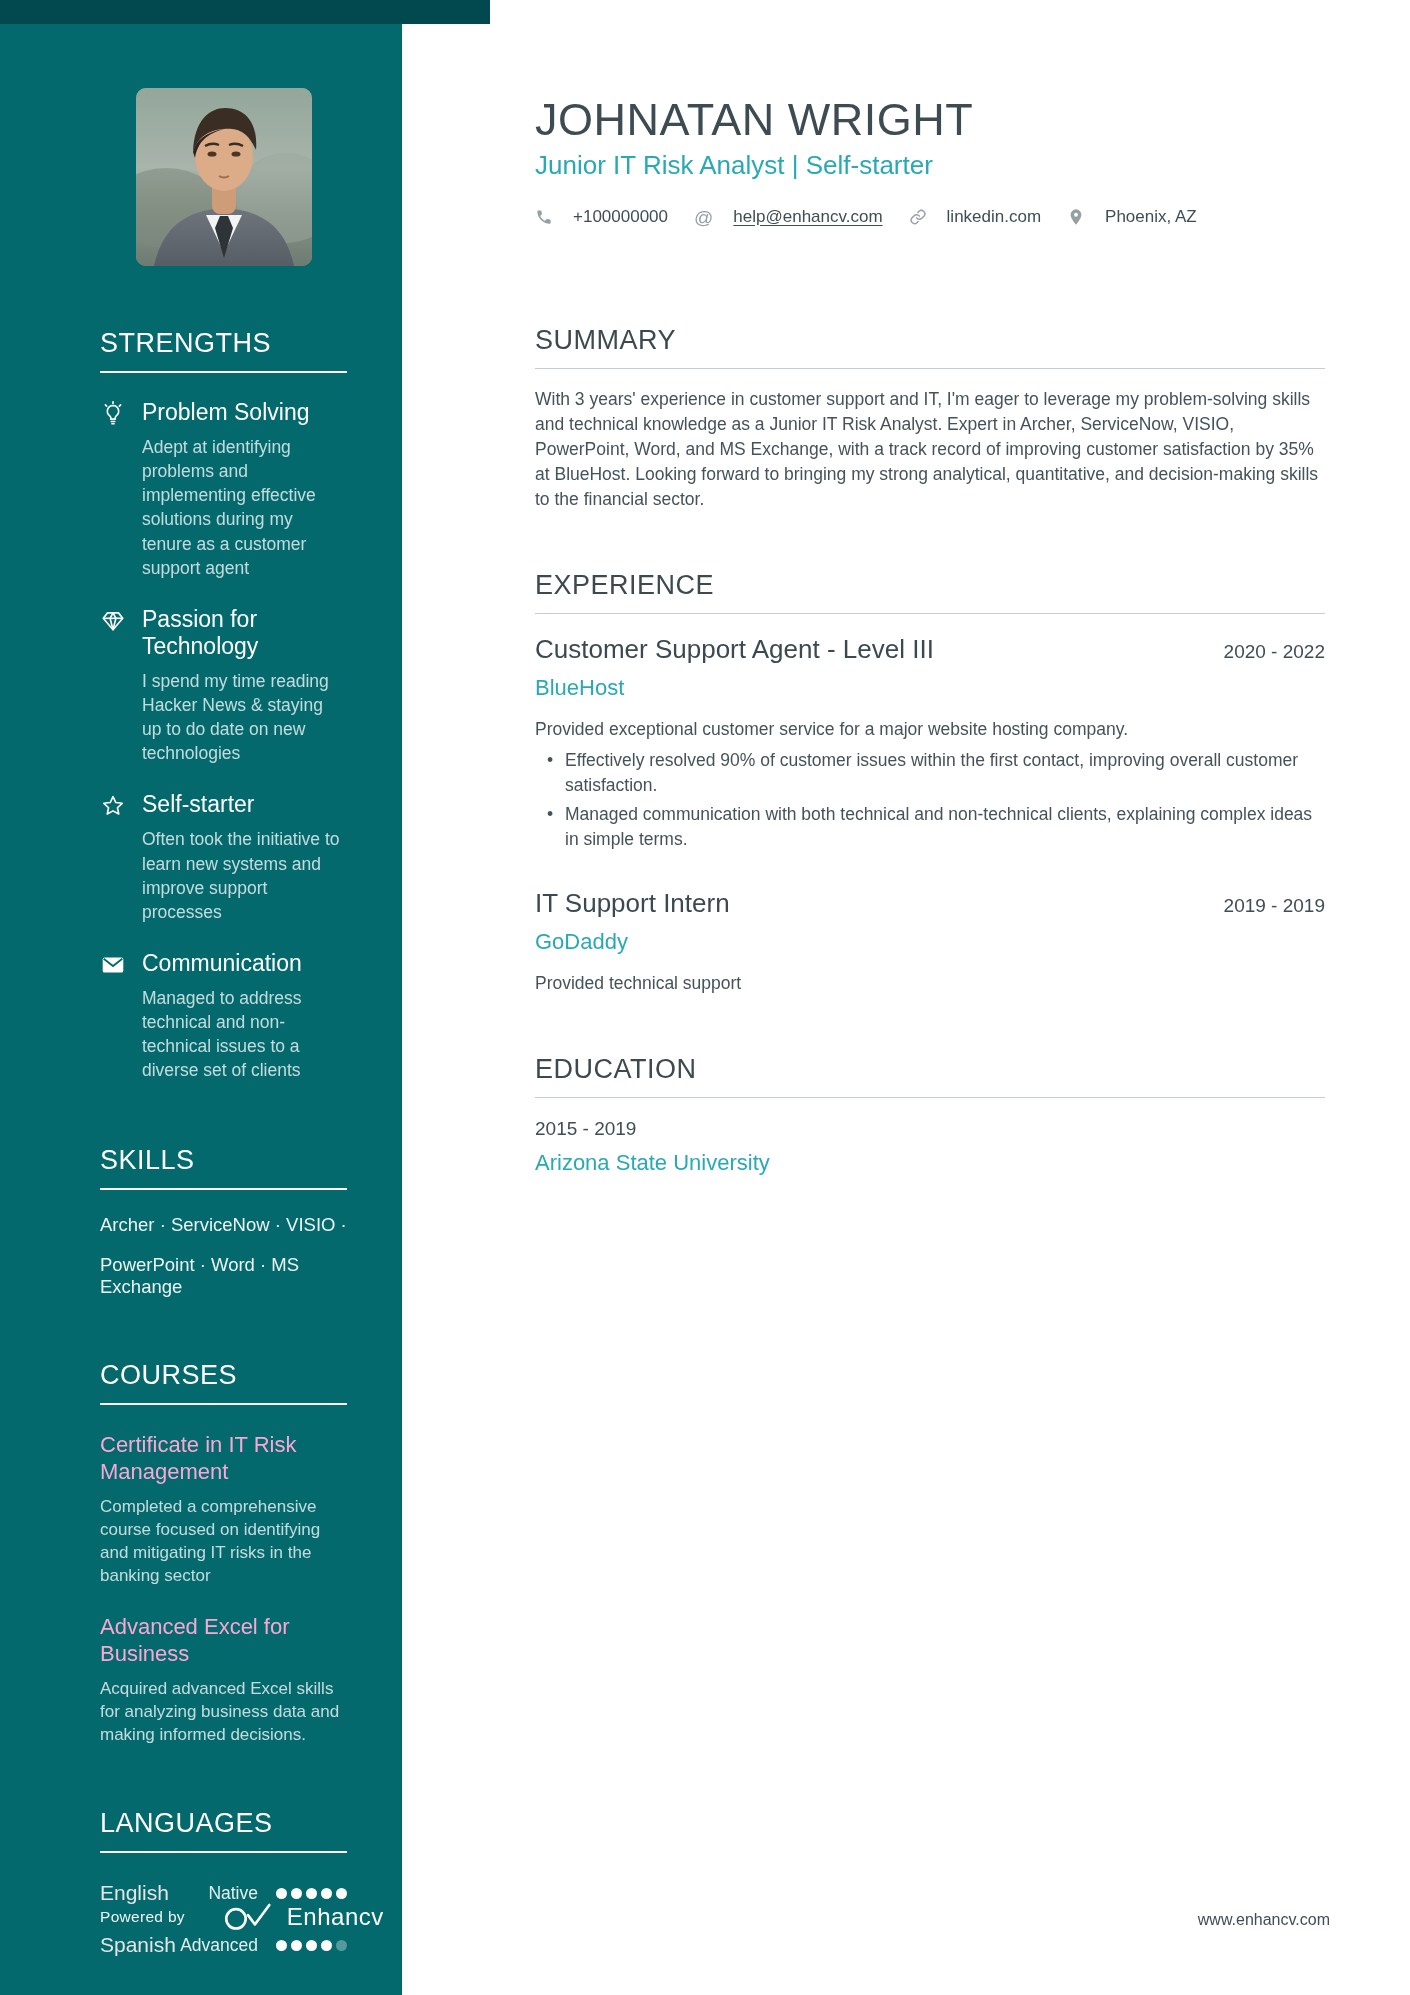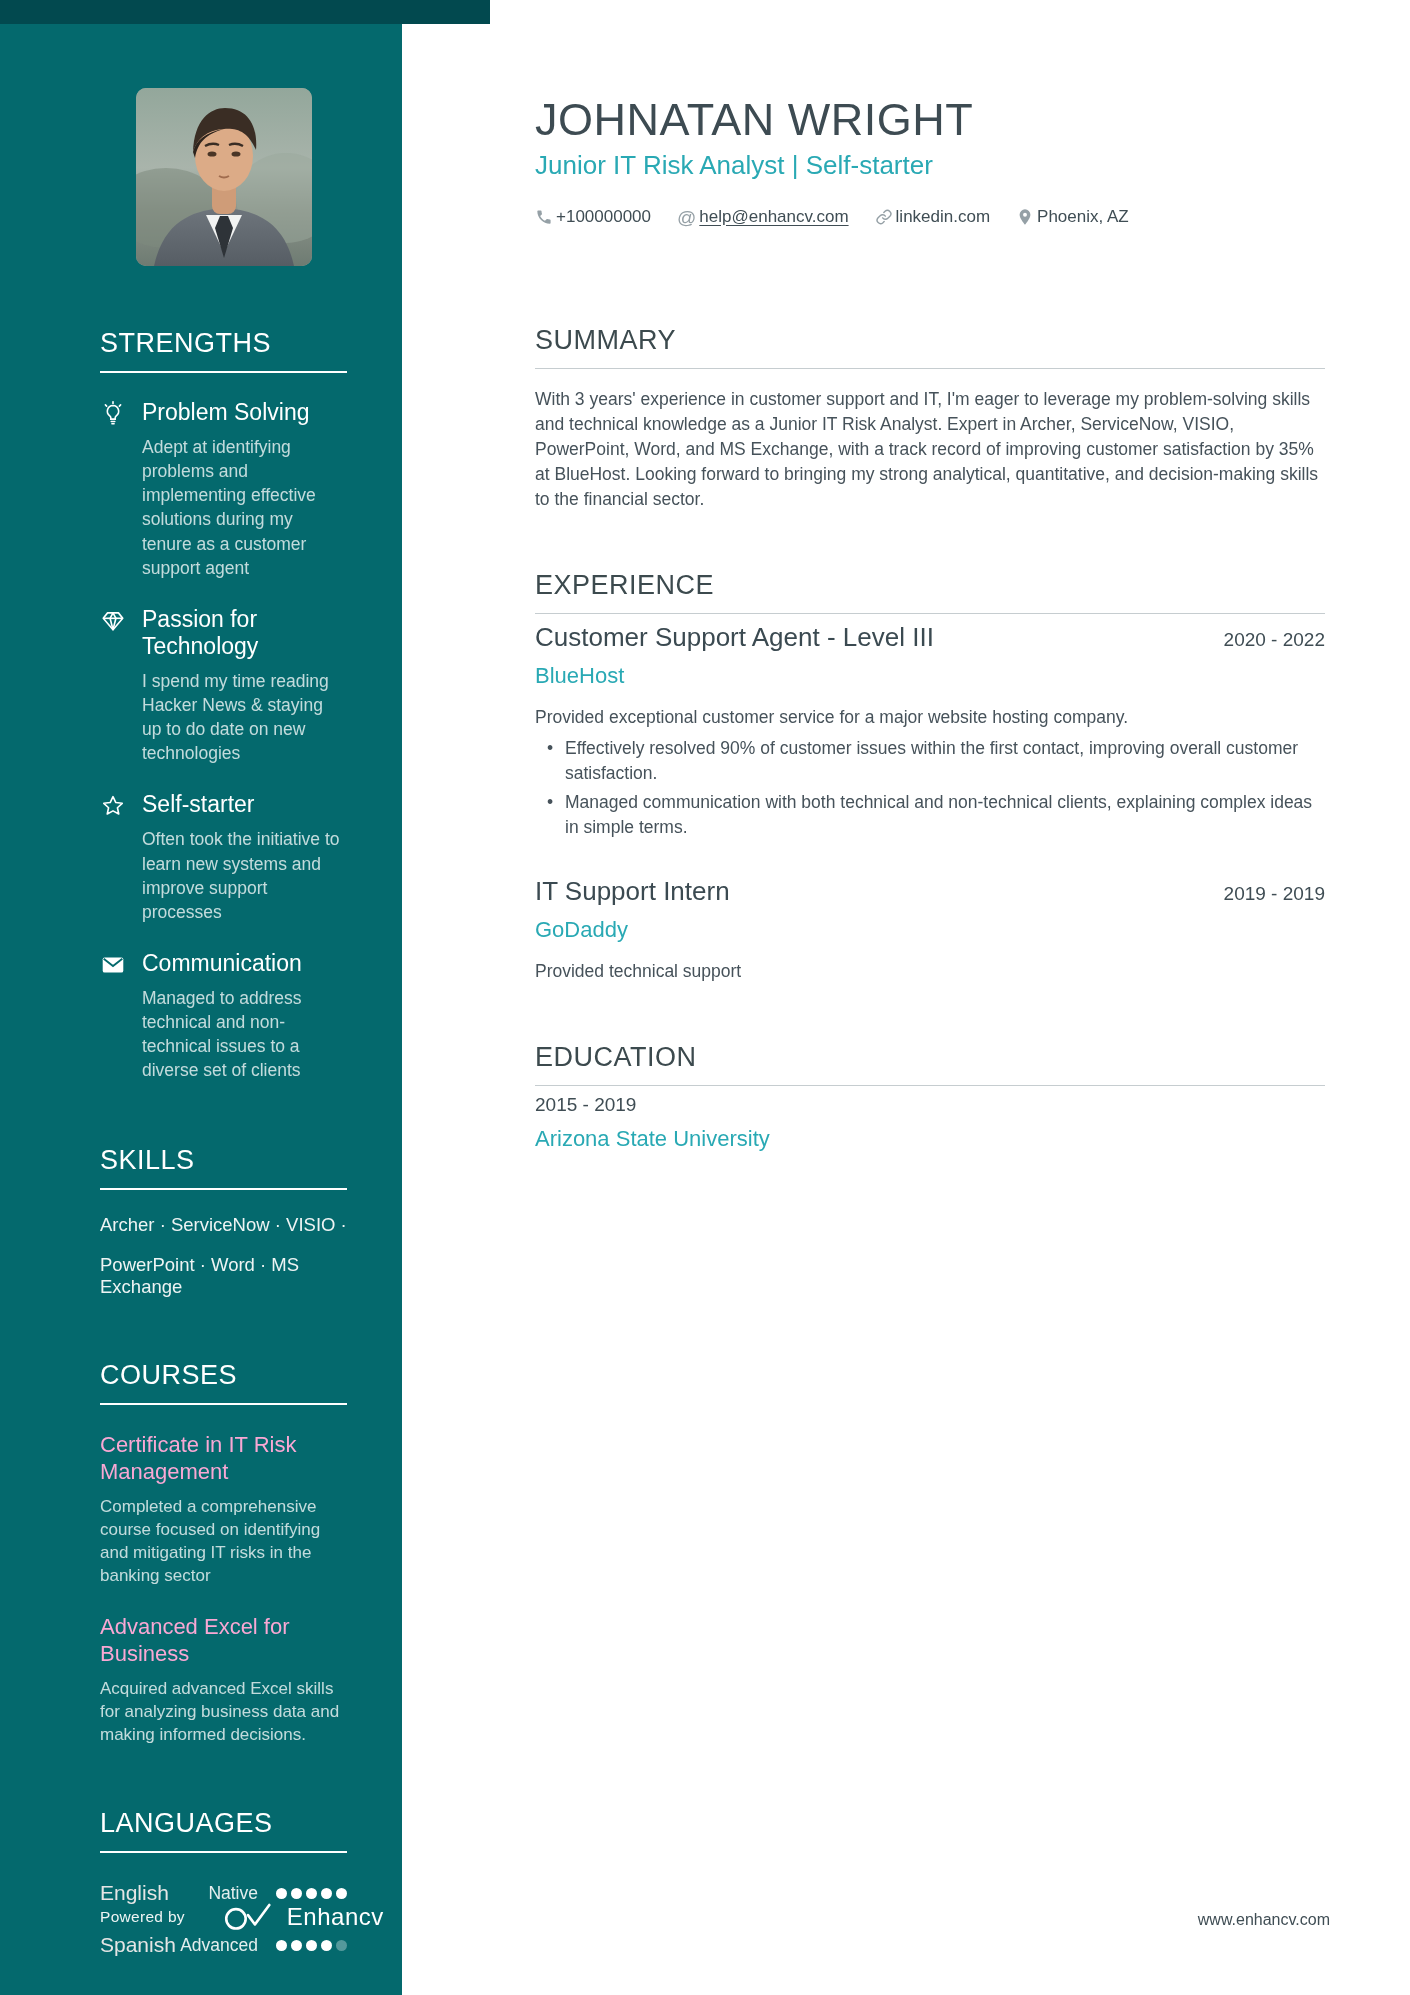--- a/index.html
+++ b/index.html
@@ -39,29 +39,29 @@
   .footer-left { position:absolute; left:100px; bottom:62px; display:flex; align-items:center; color:#eef4f4; }
   .powered { font-size:15.5px; letter-spacing:.3px; }
   .logo-mark { margin:0 14px 0 38px; display:flex; align-items:center; }
   .brand { font-size:24px; letter-spacing:.5px; color:#fff; }
   .footer-right { position:absolute; right:80px; bottom:66px; font-size:16px; color:#3f4d54; }
   
   .main { position:absolute; left:490px; top:8px; width:920px; padding:86px 85px 0 45px; }
   .name { font-size:45px; font-weight:500; color:#3d4b52; letter-spacing:.5px; }
   .headline { margin-top:4px; font-size:26px; color:#29a9b4; }
   .contact-row { margin-top:26px; display:flex; align-items:center; gap:26px; font-size:17px; color:#3f4d54; }
-  .contact-item { display:flex; align-items:center; gap:3px; }
+  .contact-item { display:flex; align-items:center; gap:20px; }
   .at-glyph { font-size:19px; color:#95a0a6; line-height:1; }
   .link-text { text-decoration:underline; text-underline-offset:3px; color:#3f4d54; }
   .section { margin-top:58px; }
   .section.first { margin-top:98px; }
   .main-h2 { font-size:27px; font-weight:400; letter-spacing:.5px; color:#3c4a4e; }
   .main-rule { border:none; border-top:1px solid #c6cdd0; margin-top:12px; }
   .summary-text { margin-top:18px; font-size:17.5px; line-height:1.43; color:#46525a; }
-  .job { margin-top:8px; }
+  .job { margin-top:20px; }
   .job + .job { margin-top:36px; }
   .job-head { display:flex; align-items:baseline; justify-content:space-between; }
   .job-title { font-size:26px; font-weight:400; color:#3b4a51; }
   .job-dates { font-size:19px; color:#3f4d54; white-space:nowrap; }
   .company { margin-top:10px; font-size:22px; color:#29a9b4; }
   .job-desc { margin-top:16px; font-size:17.5px; line-height:1.43; color:#46525a; }
   .bullets { margin-top:6px; }
   .bullet { display:flex; margin-top:4px; font-size:17.5px; line-height:1.43; color:#46525a; }
   .bullet::before { content:"•"; flex:0 0 30px; text-align:center; color:#46525a; }
   .bullet span { flex:1; }

